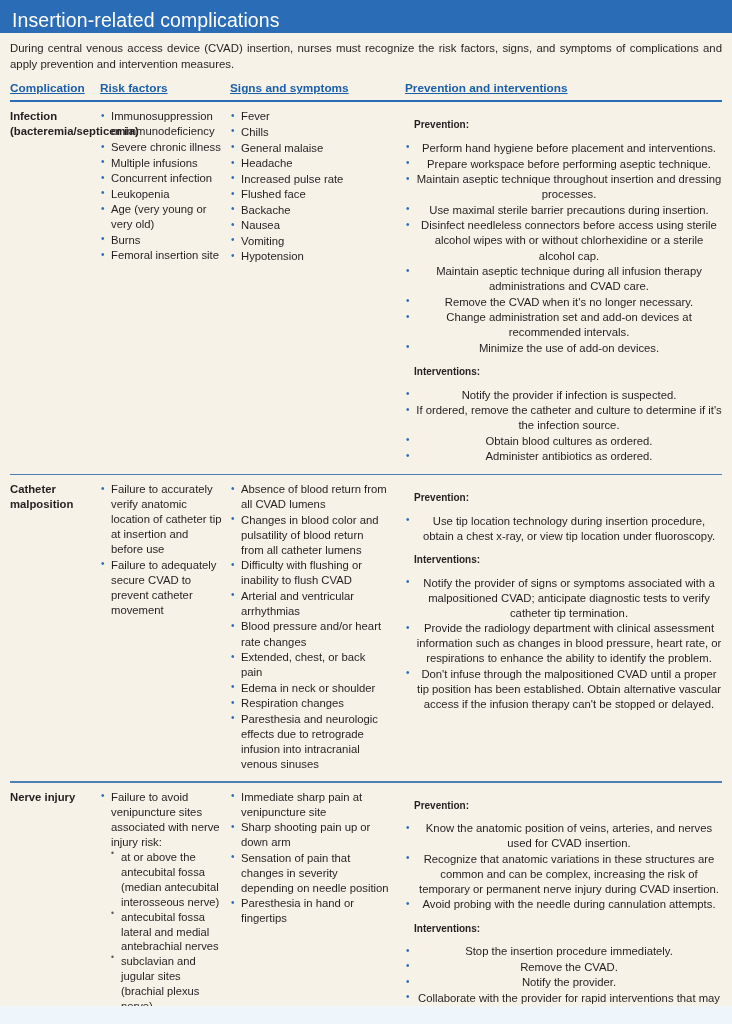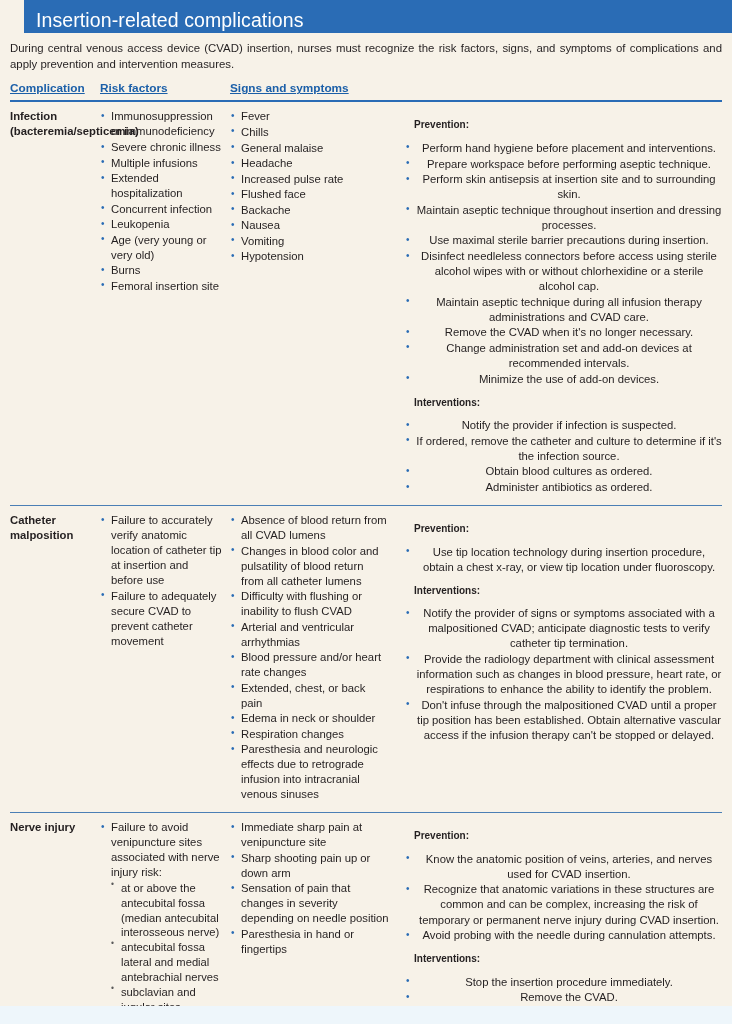--- a/index.html
+++ b/index.html
@@ -21,21 +21,20 @@
   }
 
   
   .title-bar {
     background: #2a6cb5;
     height: 33px;
     display: flex;
     align-items: center;
     padding: 8px 0 0 12px;
     box-sizing: border-box;
-    margin-left: 24px;
   }
   .title-bar .title-text {
     color: #ffffff;
     font-size: 19.5px;
     font-weight: 400;
     letter-spacing: 0.1px;
     line-height: 1;
   }
 
   
@@ -158,33 +157,33 @@
   <div class="title-bar">
     <span class="title-text">Insertion-related complications</span>
   </div>
 
   <div class="intro">During central venous access device (CVAD) insertion, nurses must recognize the risk factors, signs, and symptoms of complications and apply prevention and intervention measures.</div>
 
   <div class="col-headers">
     <div class="c1">Complication</div>
     <div class="c2">Risk factors</div>
     <div class="c3">Signs and symptoms</div>
+    <div class="c4">Prevention and interventions</div>
   </div>
   <div class="rule"></div>
 
   <div class="row">
     <div class="c1">
       <div class="complication-name">Infection (bacteremia/septicemia)</div>
     </div>
     <div class="c2">
       <ul class="blist">
         <li>Immunosuppression or immunodeficiency</li>
         <li>Severe chronic illness</li>
         <li>Multiple infusions</li>
-        <li>Extended hospitalization</li>
         <li>Concurrent infection</li>
         <li>Leukopenia</li>
         <li>Age (very young or very old)</li>
         <li>Burns</li>
         <li>Femoral insertion site</li>
       </ul>
     </div>
     <div class="c3">
       <ul class="blist">
         <li>Fever</li>
@@ -197,21 +196,20 @@
         <li>Nausea</li>
         <li>Vomiting</li>
         <li>Hypotension</li>
       </ul>
     </div>
     <div class="c4">
       <div class="subhead">Prevention:</div>
       <ul class="blist">
         <li>Perform hand hygiene before placement and interventions.</li>
         <li>Prepare workspace before performing aseptic technique.</li>
-        <li>Perform skin antisepsis at insertion site and to surrounding skin.</li>
         <li>Maintain aseptic technique throughout insertion and dressing processes.</li>
         <li>Use maximal sterile barrier precautions during insertion.</li>
         <li>Disinfect needleless connectors before access using sterile alcohol wipes with or without chlorhexidine or a sterile alcohol cap.</li>
         <li>Maintain aseptic technique during all infusion therapy administrations and CVAD care.</li>
         <li>Remove the CVAD when it's no longer necessary.</li>
         <li>Change administration set and add-on devices at recommended intervals.</li>
         <li>Minimize the use of add-on devices.</li>
       </ul>
       <div class="subhead">Interventions:</div>
       <ul class="blist">

